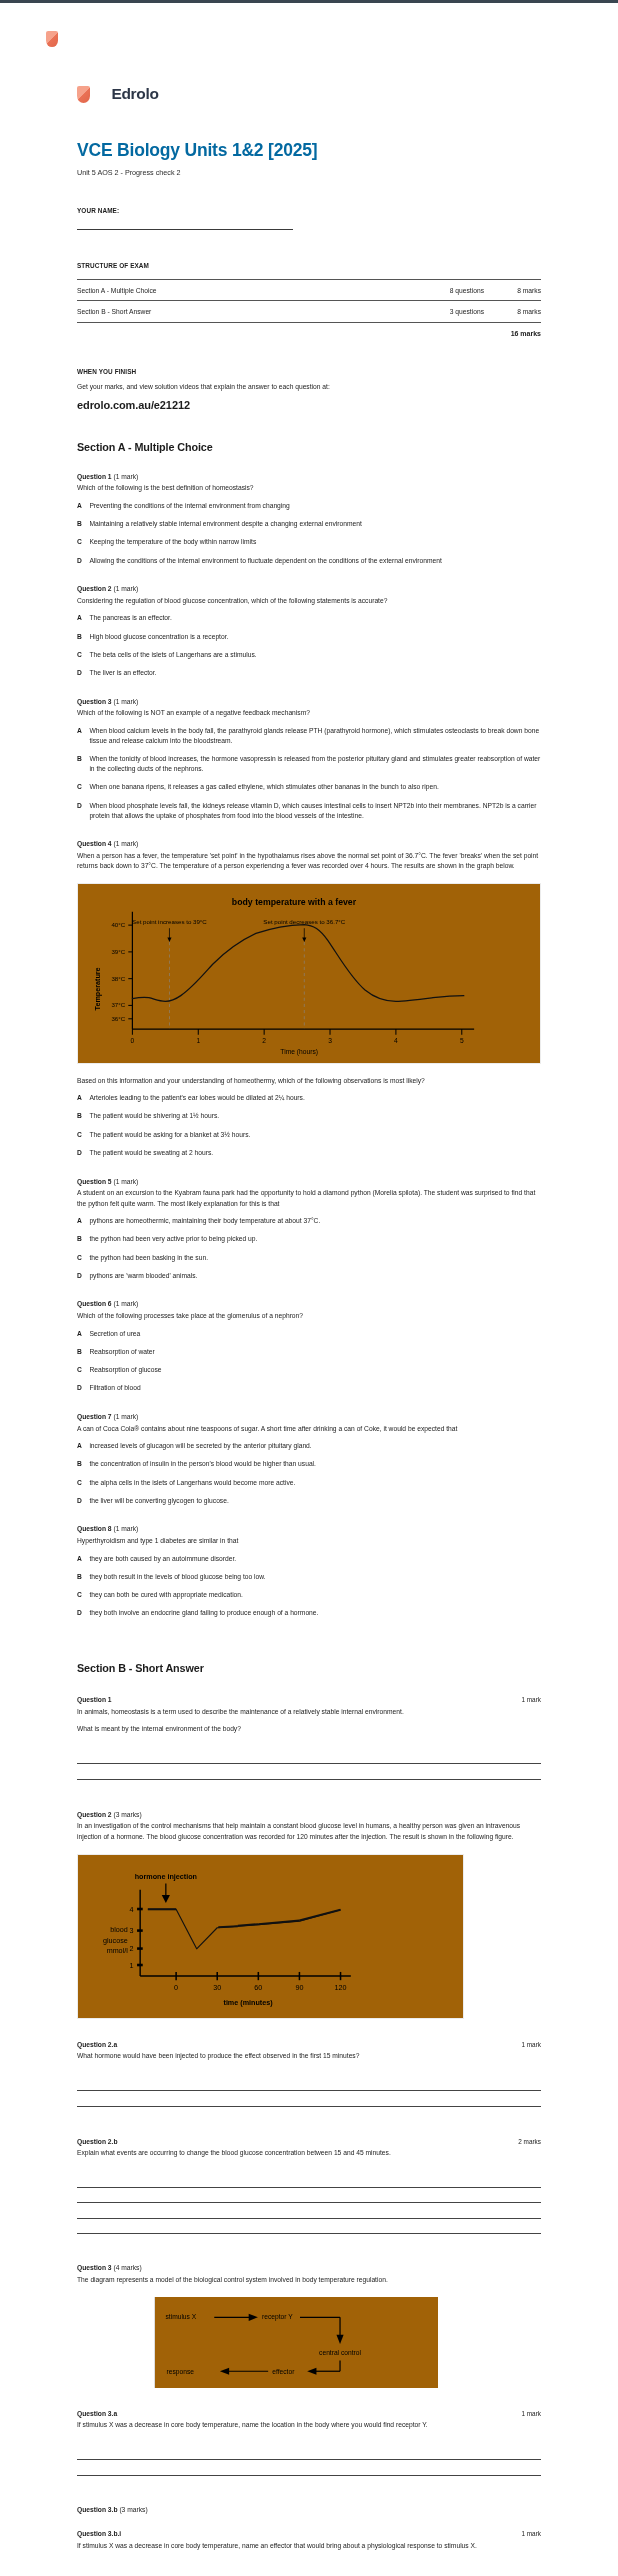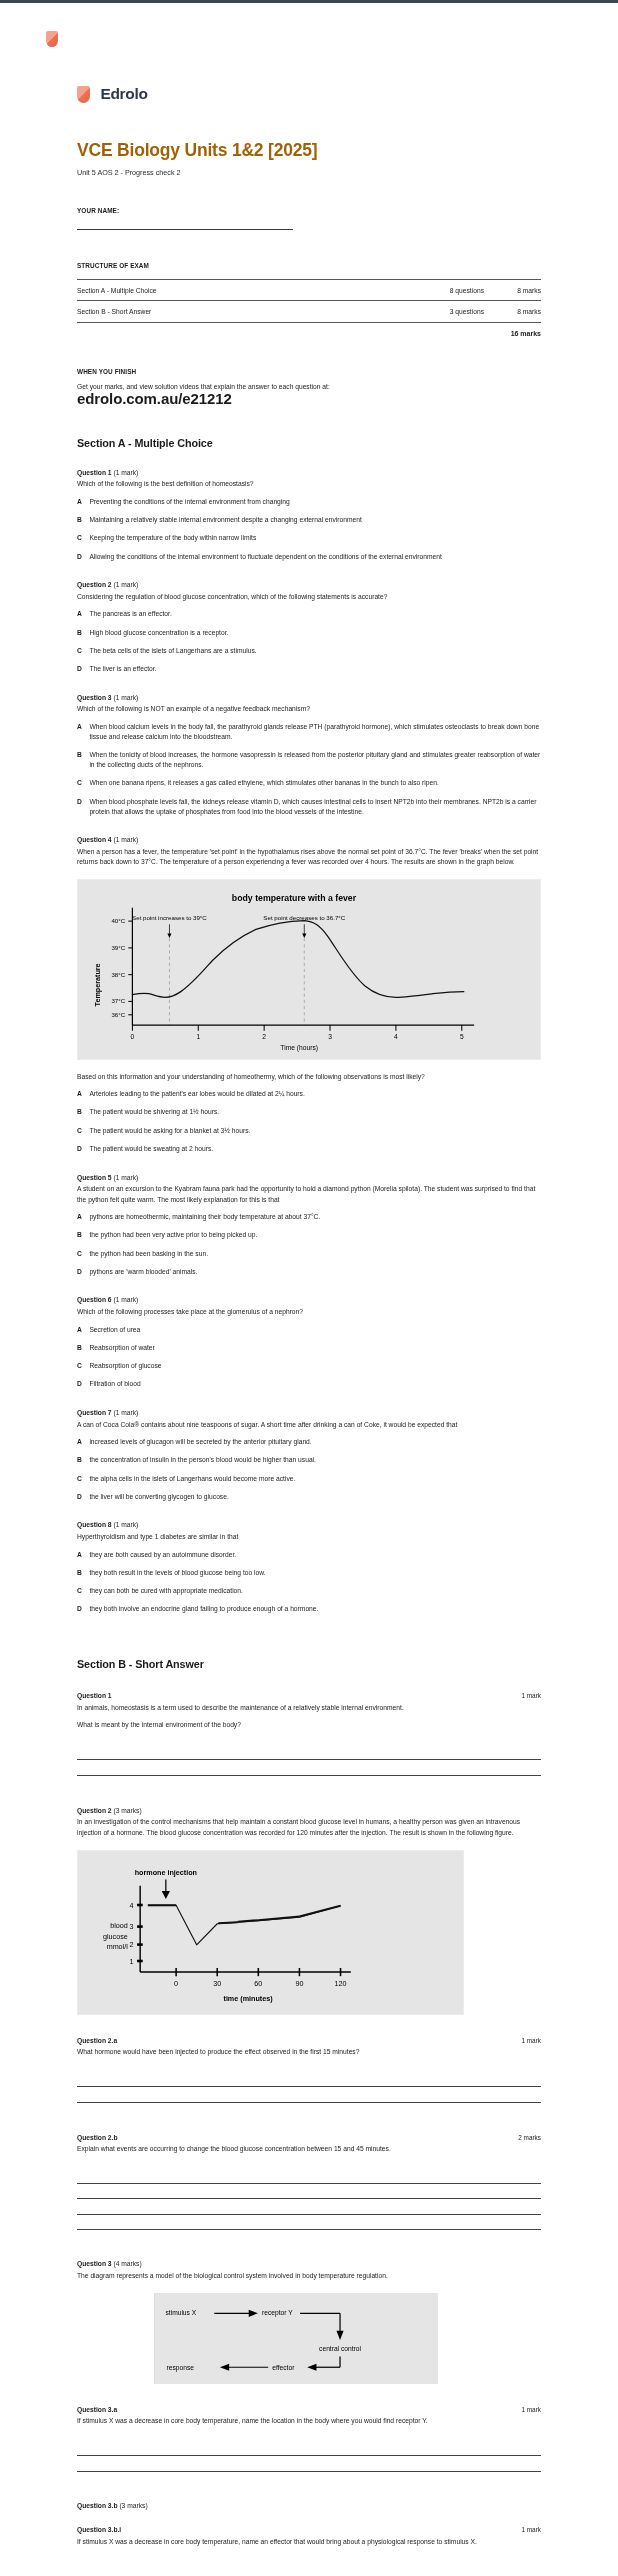--- a/index.html
+++ b/index.html
@@ -32,36 +32,36 @@
   }
   .shield {
     width:100%;
     height:100%;
     background:linear-gradient(135deg,#f6a28b 0%,#f6a28b 48%,#ea7256 48%,#e1664a 100%);
     border-radius:2.1px 2.1px 50% 50% / 2.1px 2.1px 42% 42%;
   }
   .brand-row {
     display:flex;
     align-items:center;
-    gap:10px;
+    gap:21px;
     padding-top:82px;
   }
   .brand-row .shield-wrap { width:13.4px; height:17px; }
   .brand-name {
     font-size:15.5px;
     font-weight:bold;
     letter-spacing:-0.3px;
     color:#2d3748;
   }
   h1.exam-title {
     font-size:17.5px;
     font-weight:bold;
     margin:37px 0 0 0;
     letter-spacing:-0.2px;
-    color:#a16207;
+    color:#0369a1;
   }
   .exam-subtitle {
     font-size:7.2px;
     margin:7.2px 0 0 0;
     color:#2b2b2b;
   }
   .label-caps {
     font-size:6.4px;
     font-weight:bold;
     letter-spacing:0.1px;
@@ -89,23 +89,23 @@
   td.col-m { text-align:right; width:57px; }
   .total-row {
     text-align:right;
     font-weight:bold;
     font-size:7px;
     margin-top:7.2px;
   }
   .when-head { margin-top:31px; }
   .when-text { font-size:6.7px; margin-top:8.2px; }
   .when-url {
-    font-size:15px;
+    font-size:11px;
     font-weight:bold;
-    margin-top:0;
+    margin-top:9px;
     letter-spacing:-0.1px;
   }
   h2.section-title {
     font-size:10.8px;
     font-weight:bold;
     margin:30px 0 0 0;
     letter-spacing:-0.1px;
   }
   .q-head {
     margin-top:19.6px;
@@ -131,21 +131,21 @@
     width:6.2px;
     flex:0 0 6.2px;
     text-align:left;
   }
   .option .otext { flex:1 1 auto; }
   
   .figure-box {
     margin:11.3px 0 3.1px 0;
     border:0.5px solid #ececec;
     padding:7.2px 5.2px;
-    background:#e5e5e5;
+    background:#a16207;
   }
   svg { display:block; }
   
   .sb-qhead {
     display:flex;
     justify-content:space-between;
     align-items:baseline;
     margin-top:21.6px;
     font-size:6.7px;
   }

